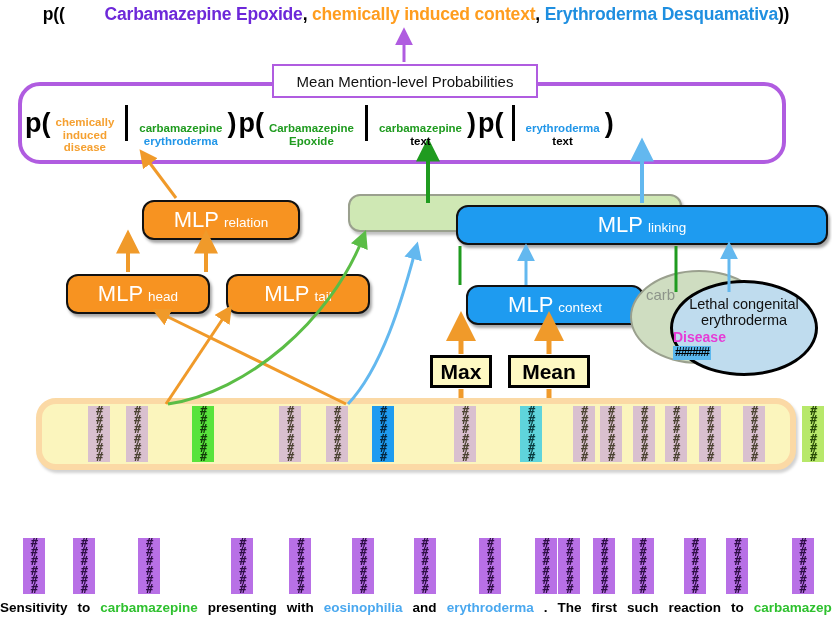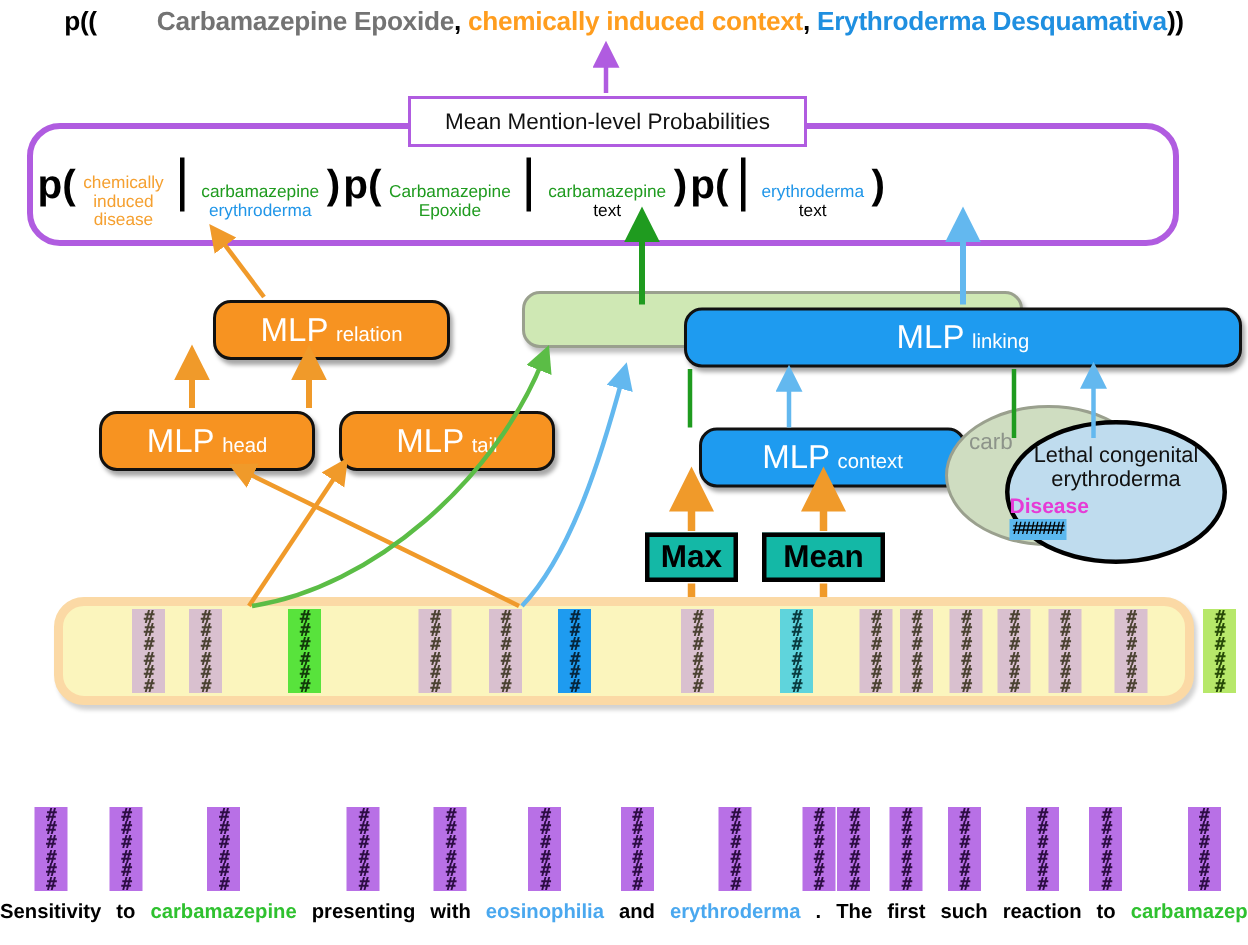--- a/index.html
+++ b/index.html
@@ -13,21 +13,21 @@
   }
   #stage{position:absolute;inset:0;}
   .abs{position:absolute;}
 
   
   #top-formula{
     left:0;top:4px;width:832px;text-align:center;
     font-size:17.5px;font-weight:bold;color:#000;
     letter-spacing:-0.2px;white-space:nowrap;
   }
-  #top-formula .g{color:#737373;padding-left:40px;}
+  #top-formula .g{color:#6d28d9;padding-left:40px;}
   #top-formula .o{color:#ff9d1e;}
   #top-formula .b{color:#1f8fe0;}
 
   
   #pool-panel{
     left:18px;top:82px;width:768px;height:82px;
     border:4px solid #b05ce0;border-radius:22px;background:#fff;
     box-sizing:border-box;
   }
   #pool-label{
@@ -40,21 +40,21 @@
   
   #prob-row{
     left:24px;top:86px;width:756px;height:74px;
     display:flex;align-items:center;justify-content:flex-start;
     z-index:4;
   }
   .pterm{display:flex;align-items:center;}
   .pbig{font-size:27px;font-weight:bold;color:#000;line-height:1;}
   .pbar{width:3px;height:36px;background:#000;margin:0 7px;}
   .stack{display:flex;flex-direction:column;align-items:center;line-height:1.08;
-         font-size:11.5px;font-weight:normal;padding:0 4px;margin-top:24px;}
+         font-size:11.5px;font-weight:bold;padding:0 4px;margin-top:24px;}
   .stack.n2{line-height:1.12;}
   .cl-orange{color:#f5a030;}
   .cl-green{color:#1f9b1f;}
   .cl-blue{color:#2196e8;}
   .cl-black{color:#000;}
   .pbig.paren{margin:0 1px;}
 
   
   .box{
     position:absolute;box-sizing:border-box;
@@ -76,21 +76,21 @@
 
   
   #green-ghost{
     left:348px;top:194px;width:330px;height:34px;
     background:#cfe8b4;border:2px solid #9aa08e;border-radius:12px;
     box-shadow:2px 3px 3px rgba(0,0,0,.25);
   }
 
   
   .plainbox{
-    position:absolute;box-sizing:border-box;background:#14b8a6;
+    position:absolute;box-sizing:border-box;background:#fef9c3;
     border:3px solid #000;display:flex;align-items:center;justify-content:center;
     font-size:21px;font-weight:bold;color:#000;
   }
   #max-box{left:430px;top:355px;width:62px;height:33px;}
   #mean-box{left:508px;top:355px;width:82px;height:33px;}
 
   
   #ent-back{
     left:630px;top:270px;width:138px;height:94px;
     background:#cfddc1;border:2px solid #9aa08e;border-radius:50%;

